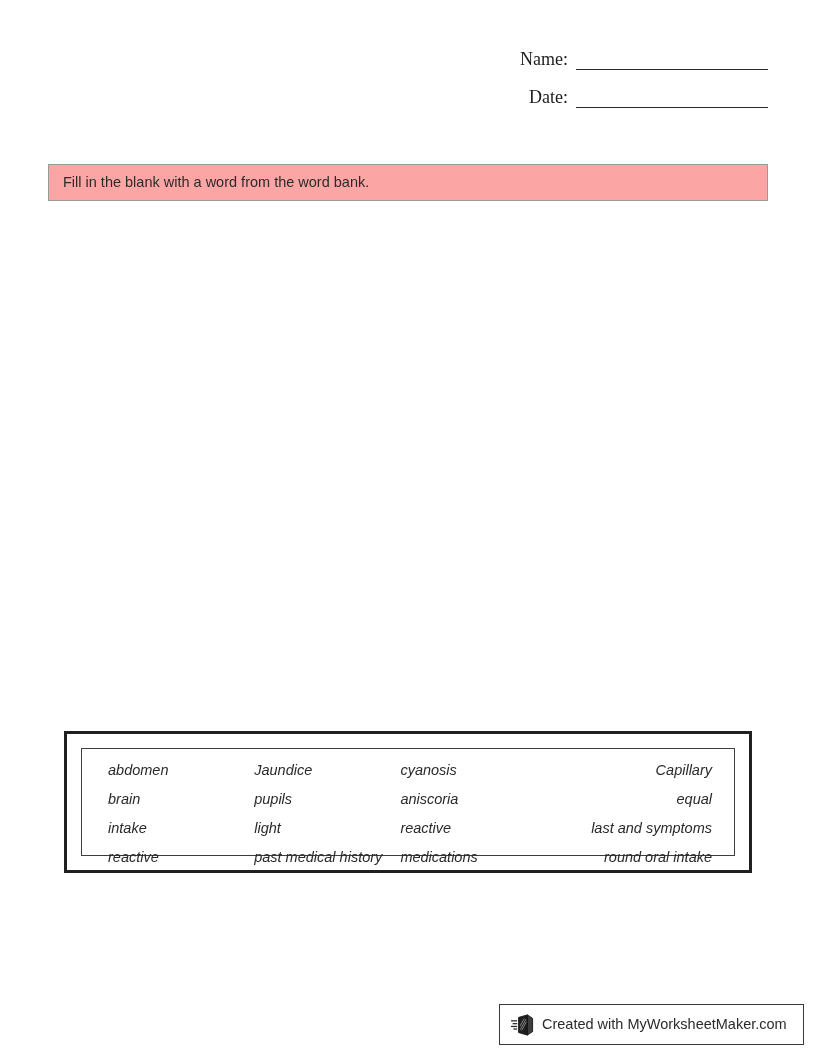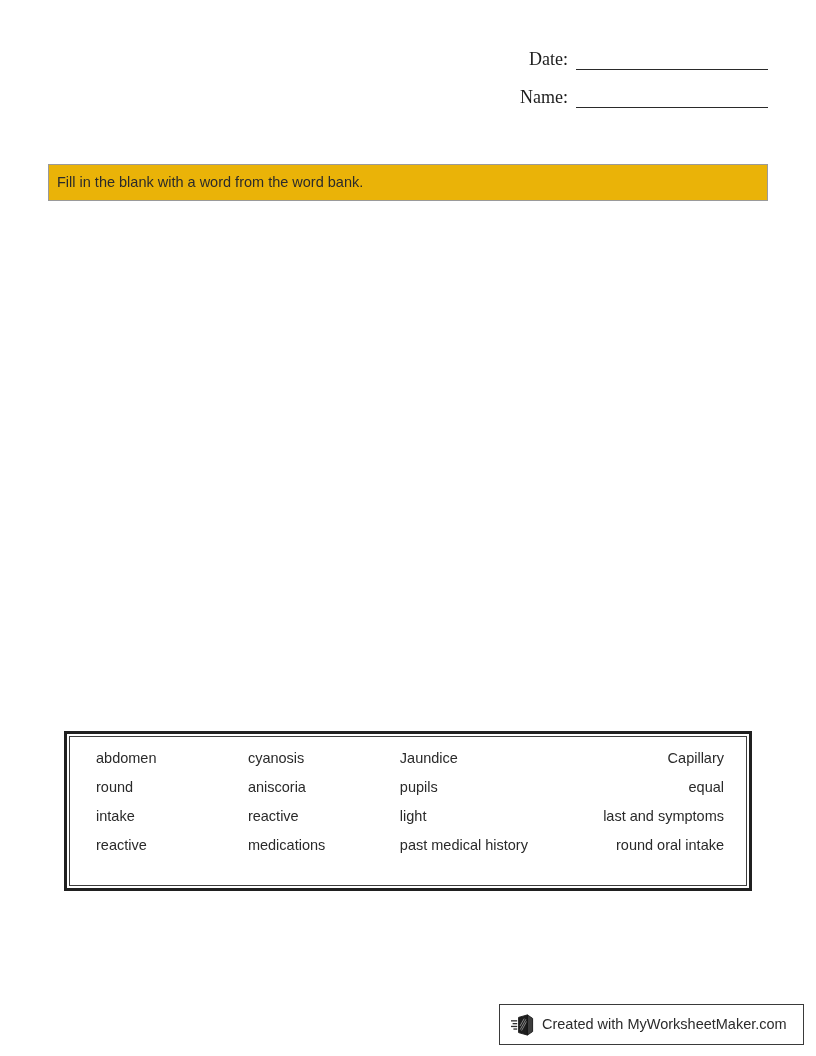--- a/index.html
+++ b/index.html
@@ -72,24 +72,24 @@
 
   
   .instruction-box {
     position: absolute;
     left: 48px;
     top: 164px;
     width: 720px;
     height: 37px;
     box-sizing: border-box;
     border: 1px solid #9a9a9a;
-    background: #eab308;
+    background: #fca5a5;
     display: flex;
     align-items: center;
-    padding-left: 8px;
+    padding-left: 14px;
   }
   .instruction-text {
     font-size: 14.5px;
     color: #2b2b2b;
     line-height: 1.3;
   }
 
   
   .question-area {
     position: absolute;
@@ -98,25 +98,26 @@
     width: 720px;
     height: 510px;
   }
 
   
   .word-bank {
     position: absolute;
     left: 64px;
     top: 731px;
     width: 688px;
-    height: 160px;
+    height: 142px;
     box-sizing: border-box;
     border: 3px solid #202020;
     background: #ffffff;
-    padding: 2px;
+    padding: 14px;
+    font-style: italic;
   }
   .word-bank-inner {
     width: 100%;
     height: 100%;
     box-sizing: border-box;
     border: 1px solid #3d3d3d;
     background: #ffffff;
     padding: 12px 14px 10px 26px;
     display: flex;
     align-items: flex-start;
@@ -168,58 +169,58 @@
 </style>
 </head>
 <body>
 
 <div class="page">
 
   <div class="header">
 
     <div class="meta-fields">
       <div class="meta-row">
+        <span class="meta-label">Name:</span>
+        <span class="meta-line"></span>
+      </div>
+      <div class="meta-row">
         <span class="meta-label">Date:</span>
         <span class="meta-line"></span>
       </div>
-      <div class="meta-row">
-        <span class="meta-label">Name:</span>
-        <span class="meta-line"></span>
-      </div>
     </div>
   </div>
 
   <div class="instruction-box">
     <span class="instruction-text">Fill in the blank with a word from the word bank.</span>
   </div>
 
   <div class="question-area"></div>
 
   <div class="word-bank">
     <div class="word-bank-inner">
 
       <div class="wb-col c1">
         <div class="wb-word">abdomen</div>
-        <div class="wb-word">round</div>
+        <div class="wb-word">brain</div>
         <div class="wb-word">intake</div>
         <div class="wb-word">reactive</div>
+      </div>
+
+      <div class="wb-col c3">
+        <div class="wb-word">Jaundice</div>
+        <div class="wb-word">pupils</div>
+        <div class="wb-word">light</div>
+        <div class="wb-word">past medical history</div>
       </div>
 
       <div class="wb-col c2">
         <div class="wb-word">cyanosis</div>
         <div class="wb-word">aniscoria</div>
         <div class="wb-word">reactive</div>
         <div class="wb-word">medications</div>
-      </div>
-
-      <div class="wb-col c3">
-        <div class="wb-word">Jaundice</div>
-        <div class="wb-word">pupils</div>
-        <div class="wb-word">light</div>
-        <div class="wb-word">past medical history</div>
       </div>
 
       <div class="wb-col c4">
         <div class="wb-word">Capillary</div>
         <div class="wb-word">equal</div>
         <div class="wb-word">last and symptoms</div>
         <div class="wb-word">round oral intake</div>
       </div>
 
     </div>

